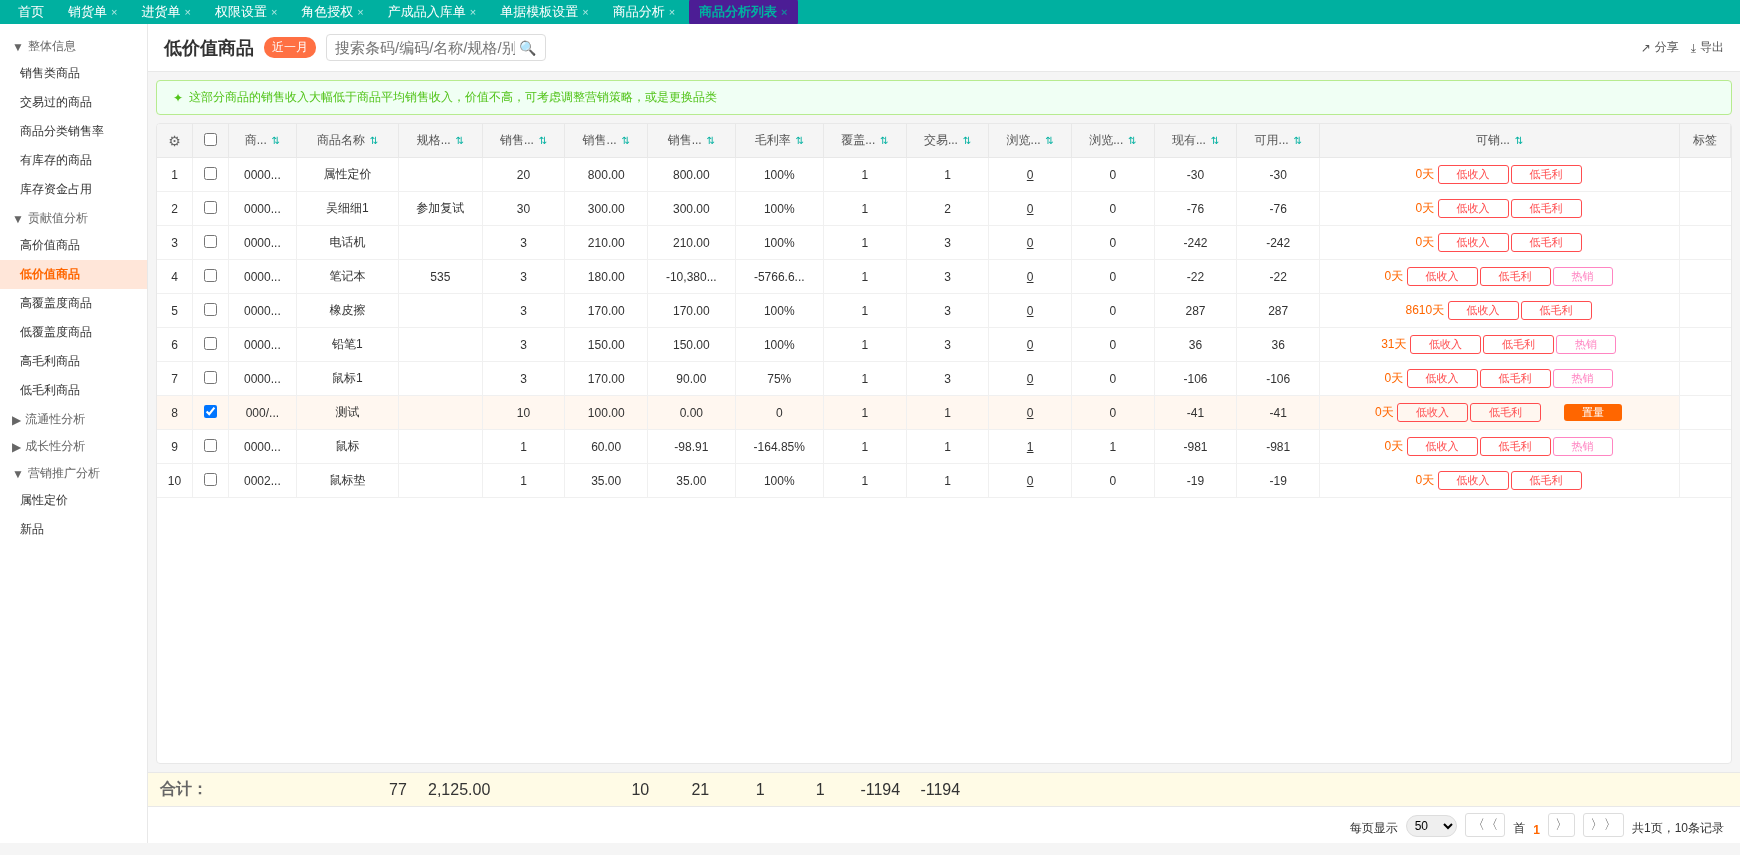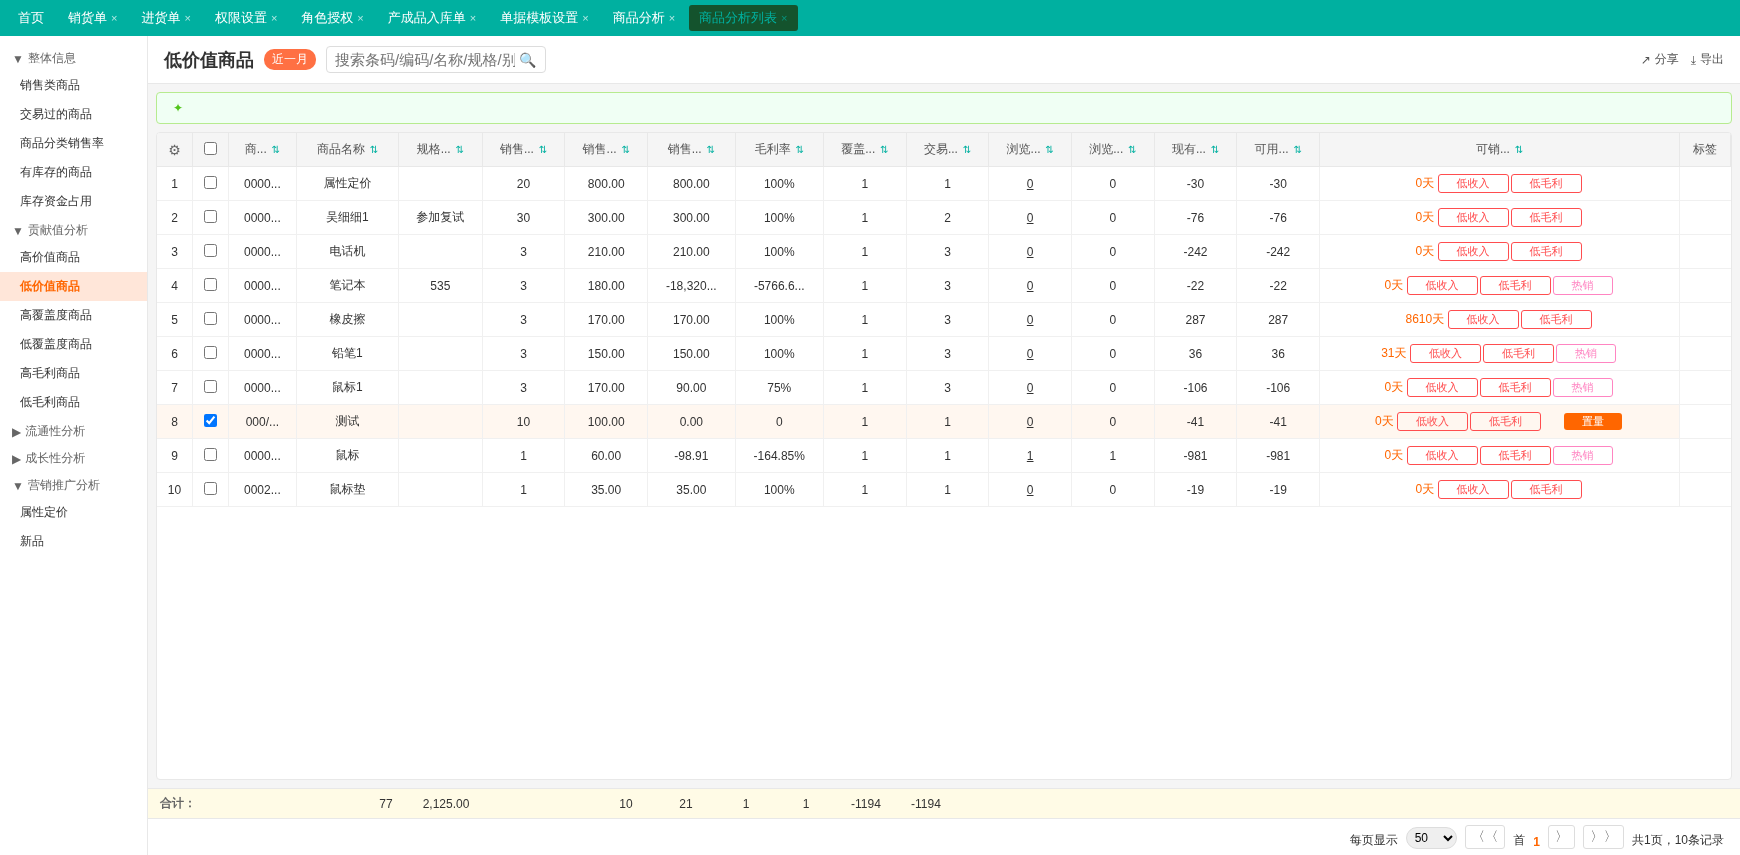--- a/index.html
+++ b/index.html
@@ -3,33 +3,33 @@
   <meta charset="utf-8">
   <style>
     * { box-sizing: border-box; margin: 0; padding: 0; }
     body { font-family: "Microsoft YaHei", Arial, sans-serif; font-size: 12px; background: #f5f5f5; color: #333; }
 
     
     .top-nav {
       background: #00b0a0;
       display: flex;
       align-items: center;
-      height: 36px;
+      height: 24px;
       padding: 8px 8px;
       gap: 4px;
     }
     .nav-item {
       color: #fff;
       padding: 4px 10px;
       cursor: pointer;
       border-radius: 3px;
       white-space: nowrap;
       font-size: 13px;
     }
-    .nav-item.active { background: #14532d; color: #00b0a0; font-weight: normal; }
+    .nav-item.active { background: #4c1d95; color: #00b0a0; font-weight: bold; }
     .nav-item .close-x { margin-left: 4px; font-size: 11px; opacity: 0.7; }
 
     
     .main-layout {
       display: flex;
       height: calc(100vh - 36px);
     }
 
     
     .sidebar {
@@ -191,21 +191,21 @@
     .underline { text-decoration: underline; cursor: pointer; }
     input[type="checkbox"] { cursor: pointer; }
 
     
     .table-footer {
       background: #fffbe6;
       border-top: 1px solid #e8e8e8;
       padding: 6px 12px;
       display: flex;
       align-items: center;
-      font-size: 12px;
+      font-size: 16px;
       color: #333;
       flex-shrink: 0;
     }
     .footer-label { font-weight: bold; color: #666; }
     .footer-cell { min-width: 60px; text-align: center; }
 
     
     .pagination-bar {
       background: #fff;
       border-top: 1px solid #e8e8e8;
@@ -296,20 +296,21 @@
           </span>
           <span class="header-btn">
             <span>⤓</span>
             <span>导出</span>
           </span>
         </div>
       </div>
 
       <div class="info-banner">
         <span>✦</span>
+        <span>这部分商品的销售收入大幅低于商品平均销售收入，价值不高，可考虑调整营销策略，或是更换品类</span>
       </div>
 
       <div class="table-container">
         <table>
           <thead>
             <tr id="table-header-row">
                 <th><span class="settings-icon">⚙</span></th>
                 <th><input type="checkbox" style=""></th>
                 <th>商...<span class="sort-icon"> ⇅</span></th>
                 <th>商品名称<span class="sort-icon"> ⇅</span></th>
@@ -384,21 +385,21 @@
                 <td><span class="zero-day">0天</span> <span class="tag tag-red">低收入</span><span class="tag tag-red">低毛利</span></td>
               </tr>
               <tr>
                 <td>4</td>
                 <td><input type="checkbox" style=""></td>
                 <td>0000...</td>
                 <td>笔记本</td>
                 <td>535</td>
                 <td>3</td>
                 <td>180.00</td>
-                <td>-18,320...</td>
+                <td>-10,380...</td>
                 <td>-5766.6...</td>
                 <td>1</td>
                 <td>3</td>
                 <td><span class="underline">0</span></td>
                 <td>0</td>
                 <td>-22</td>
                 <td>-22</td>
                 <td><span class="zero-day">0天</span> <span class="tag tag-red">低收入</span><span class="tag tag-red">低毛利</span><span class="tag tag-pink">热销</span></td>
               </tr>
               <tr>

